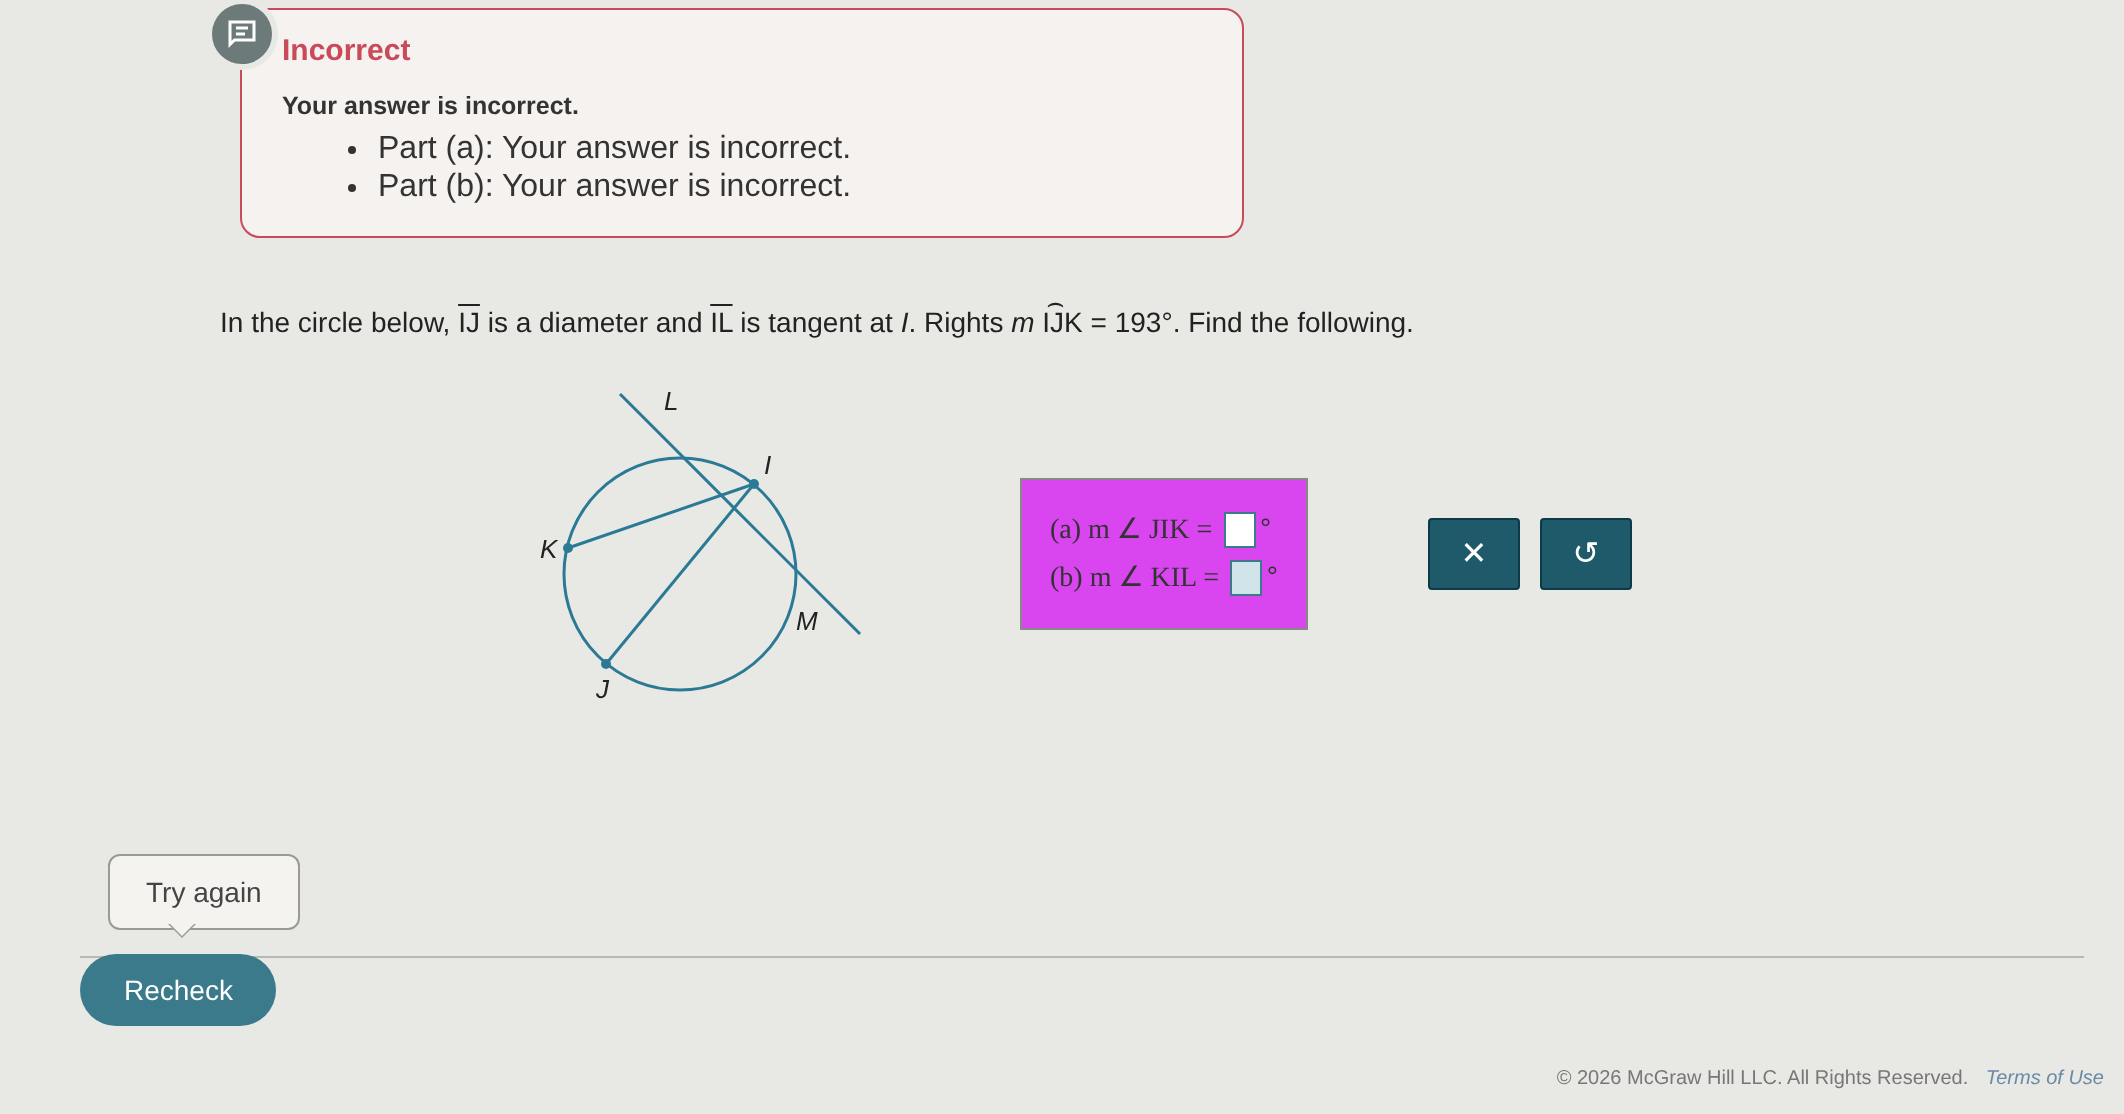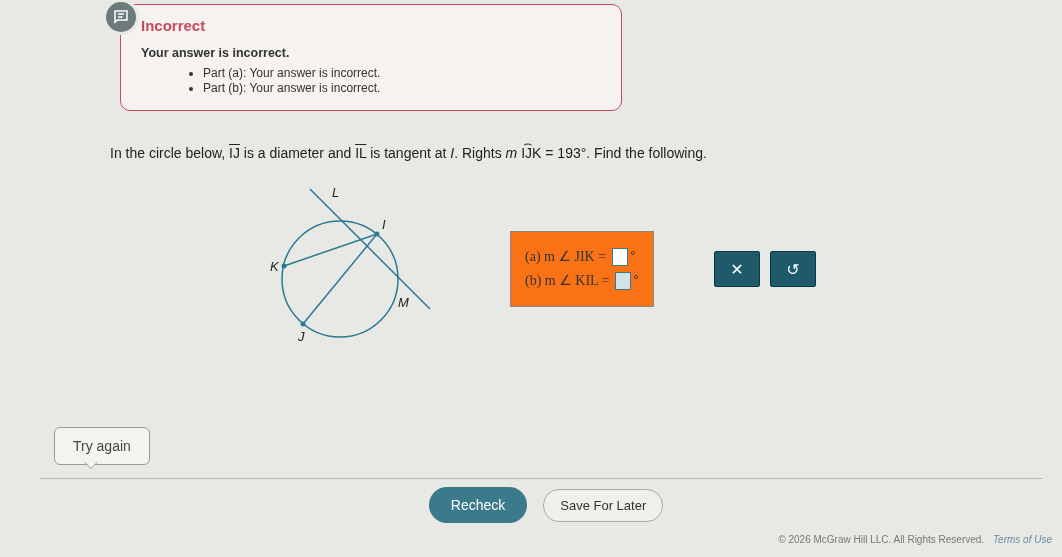--- a/index.html
+++ b/index.html
@@ -48,22 +48,22 @@
   }
   .feedback-sub {
     font-size: 12.5px;
     font-weight: bold;
     color: #333;
     margin-bottom: 6px;
     margin-left: -40px;
   }
   .feedback-list {
     list-style: disc;
-    margin-left: 22px;
-    font-size: 12px;
+    margin-left: 8px;
+    font-size: 16px;
     color: #333;
   }
   .feedback-list li { margin-bottom: 1px; }
   .problem-stmt {
     margin: 34px 0 18px 50px;
     font-size: 14px;
     color: #222;
   }
   .over { text-decoration: overline; text-align: center; }
   .arc { position: relative; }
@@ -79,21 +79,21 @@
     display: flex;
     align-items: center;
     gap: 60px;
     margin-left: 180px;
     margin-top: 6px;
   }
   .diagram-box { width: 210px; height: 180px; }
   .answers-box {
     border: 1px solid #888;
     padding: 10px 14px;
-    background: #f97316;
+    background: #d946ef;
     font-size: 14px;
   }
   .ans-line { margin: 6px 0; white-space: nowrap; }
   .ans-input {
     display: inline-block;
     width: 16px;
     height: 18px;
     border: 1px solid #3a7a8a;
     background: #fff;
     vertical-align: middle;
@@ -151,23 +151,23 @@
   }
   .hr {
     position: absolute;
     left: 40px; right: 20px;
     bottom: 78px;
     border-top: 1px solid #b8b8b5;
   }
   .bottom-bar {
     position: absolute;
     left: 40px; right: 10px;
-    bottom: 34px;
-    display: flex;
-    justify-content: center;
+    bottom: 44px;
+    display: flex;
+    justify-content: flex-start;
     align-items: center;
     gap: 16px;
   }
   .recheck {
     background: #3a7a8a;
     color: #fff;
     border: none;
     border-radius: 18px;
     padding: 10px 22px;
     font-size: 14px;
@@ -266,19 +266,18 @@
 <div class="try-again-wrap">
   <div class="try-again">
     <span>Try again</span>
   </div>
 </div>
 
 <div class="hr"></div>
 
 <div class="bottom-bar">
   <button class="recheck">Recheck</button>
-  <button class="save-later">Save For Later</button>
 </div>
 
 <div class="copyright">
   <span>© 2026 McGraw Hill LLC. All Rights Reserved.</span>
   <a href="#">Terms of Use</a>
 </div>
 
 </body></html>

